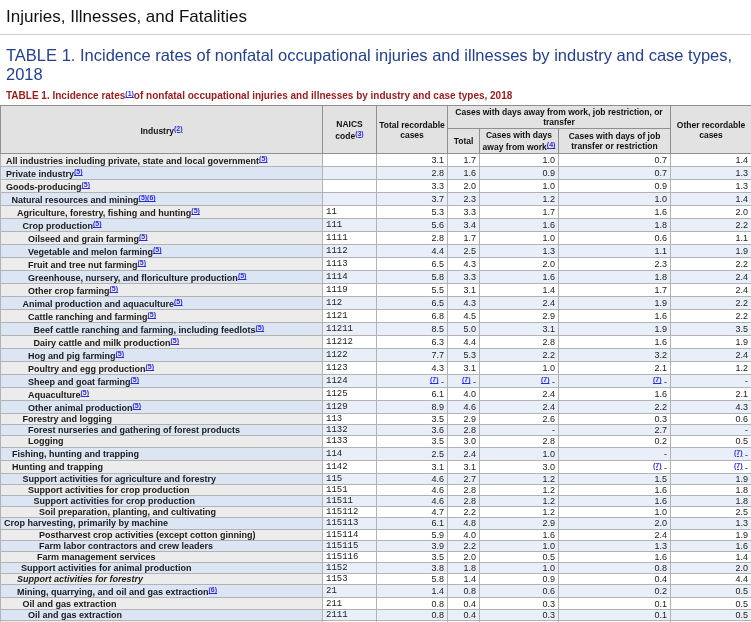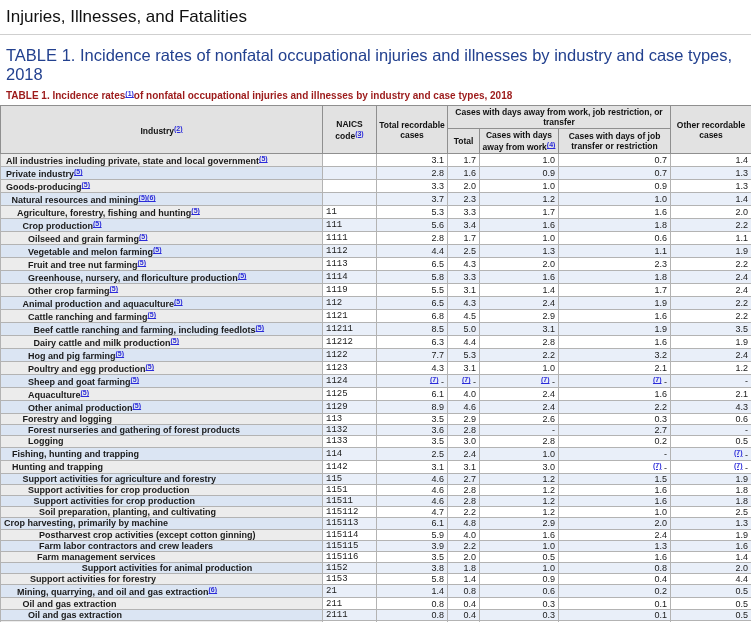--- a/index.html
+++ b/index.html
@@ -384,30 +384,30 @@
         <tr class="odd">
           <td class="industry-cell" style="padding-left: 36px;"><span>Farm management services</span></td>
           <td class="naics-cell">115116</td>
           <td class="value-cell">3.5</td>
           <td class="value-cell">2.0</td>
           <td class="value-cell">0.5</td>
           <td class="value-cell">1.6</td>
           <td class="value-cell">1.4</td>
         </tr>
         <tr class="even">
-          <td class="industry-cell" style="padding-left: 14px; text-align: center;"><span>Support activities for animal production</span></td>
+          <td class="industry-cell" style="padding-left: 20px;"><span>Support activities for animal production</span></td>
           <td class="naics-cell">1152</td>
           <td class="value-cell">3.8</td>
           <td class="value-cell">1.8</td>
           <td class="value-cell">1.0</td>
           <td class="value-cell">0.8</td>
           <td class="value-cell">2.0</td>
         </tr>
         <tr class="odd">
-          <td class="industry-cell" style="padding-left: 29px;"><span>Support activities for forestry</span></td>
+          <td class="industry-cell" style="padding-left: 16px; font-style: italic;"><span>Support activities for forestry</span></td>
           <td class="naics-cell">1153</td>
           <td class="value-cell">5.8</td>
           <td class="value-cell">1.4</td>
           <td class="value-cell">0.9</td>
           <td class="value-cell">0.4</td>
           <td class="value-cell">4.4</td>
         </tr>
         <tr class="even">
           <td class="industry-cell" style="padding-left: 16px;"><span>Mining, quarrying, and oil and gas extraction</span><a class="sup">(6)</a></td>
           <td class="naics-cell">21</td>

